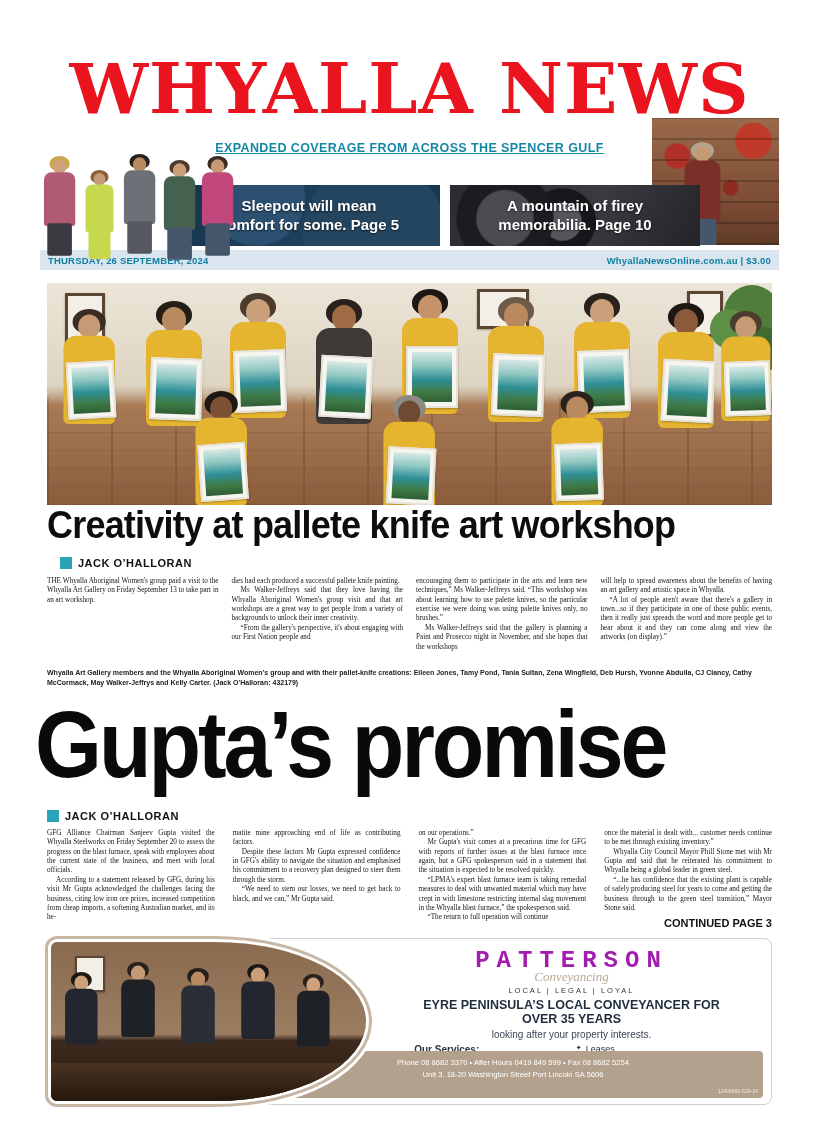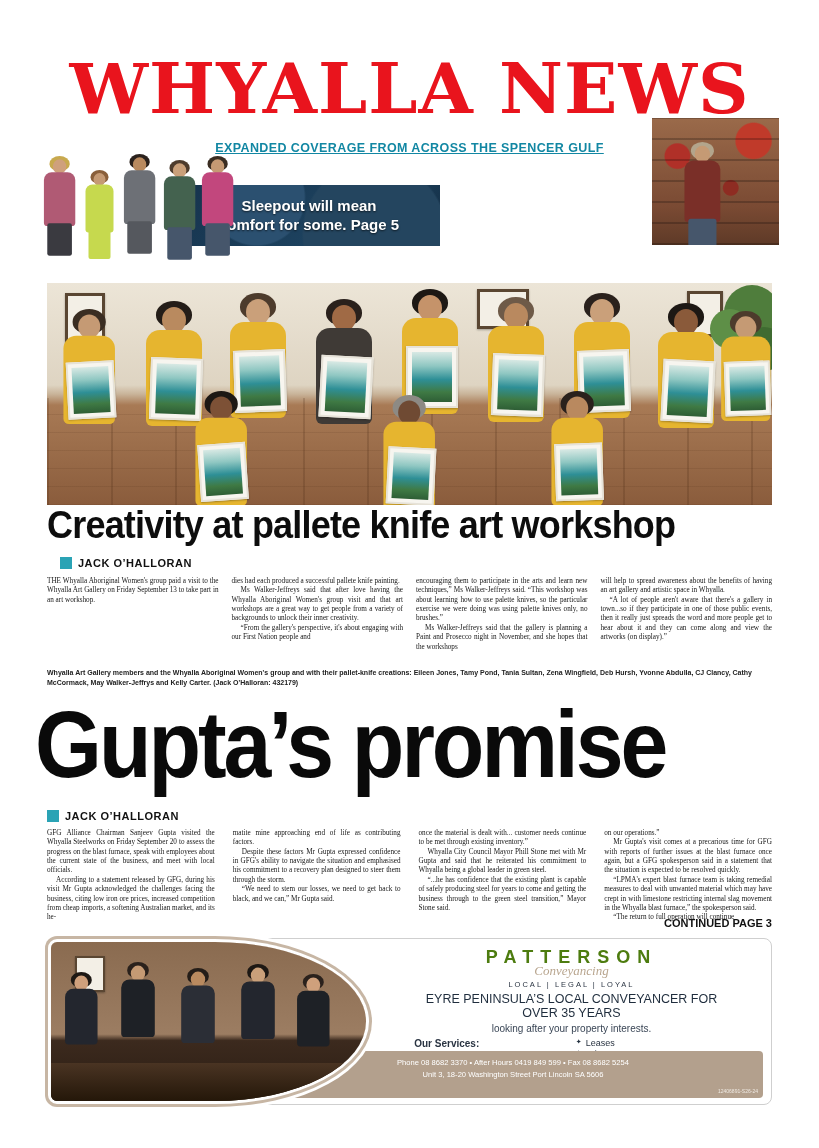--- a/index.html
+++ b/index.html
@@ -85,26 +85,26 @@
   
   #ad{position:absolute;left:47px;top:938px;width:725px;height:167px;background:#fff;
     border:1px solid #cfcfcf;border-radius:8px;box-sizing:border-box;}
   #ad-photo{position:absolute;left:3px;top:3px;width:315px;height:159px;overflow:hidden;z-index:3;
     border-radius:6px 48% 48% 6px / 6px 50% 50% 6px;
     box-shadow:0 0 0 3px #fff,0 0 0 6px #c7b6a4,0 0 0 9px #fff;
     background:linear-gradient(180deg,#8a6b50 0%,#9c7d62 58%,#3c2a1e 62%,#2a1c12 100%);}
   #ad-photo .desk{position:absolute;left:0;right:0;bottom:0;height:38px;
     background:linear-gradient(180deg,#4a3categorical,#000);background:linear-gradient(180deg,#4a3423,#241709);}
   .ad-right{position:absolute;left:336px;right:12px;top:8px;text-align:center;color:#1f2d3d;}
-  .ad-brand{font-family:Liberation Sans, sans-serif;font-weight:bold;font-size:18px;
-    letter-spacing:7px;color:#4d7c0f;}
+  .ad-brand{font-family:Liberation Mono, monospace;font-weight:bold;font-size:24px;
+    letter-spacing:7px;color:#a21caf;}
   .ad-script{font-family:"Liberation Serif",serif;font-style:italic;font-size:13px;
     color:#b9a68f;margin-top:-5px;}
   .ad-tag{font-size:7.5px;letter-spacing:2px;color:#2a3442;margin-top:1px;}
-  .ad-head{font-weight:normal;font-size:12.5px;line-height:1.15;margin-top:3px;white-space:pre-line;color:#1f2d3d;}
+  .ad-head{font-weight:bold;font-size:12.5px;line-height:1.15;margin-top:3px;white-space:pre-line;color:#1f2d3d;}
   .ad-sub{font-size:10px;color:#3a4656;margin-top:2px;}
   .ad-services{display:flex;justify-content:center;gap:28px;text-align:left;margin-top:4px;font-size:9px;color:#2a3442;}
   .ad-services .hd{font-weight:bold;font-size:10px;margin-bottom:2px;}
   .ad-services .li{display:flex;gap:4px;margin-bottom:1px;}
   .ad-services .bullet{font-size:7px;color:#22303f;}
   #ad-contact{position:absolute;left:215px;right:8px;bottom:6px;height:47px;background:#b3a08d;
     border-radius:4px;color:#fff;font-size:7.6px;line-height:1.55;text-align:center;
     padding-top:6px;box-sizing:border-box;z-index:2;}
   #ad-code{position:absolute;right:5px;bottom:2px;font-size:5px;color:#efe9e2;}
 </style>
@@ -119,20 +119,22 @@
   <div id="photo-right" class="photo-cut">
       <div class="fig" style="left: 28px; top: 24px; transform: scale(0.64);">
         <div class="hair" style="background: rgb(179, 165, 140);"></div>
         <div class="head" style="background: rgb(197, 154, 116);"></div>
         <div class="torso" style="background: rgb(122, 47, 40);"></div>
         <div class="legs" style="background: rgb(70, 86, 107);"></div>
       </div>
     </div>
   <div id="teaser1" class="teaser-box">Sleepout will mean
 comfort for some. Page 5</div>
+  <div id="teaser2" class="teaser-box">A mountain of firey
+memorabilia. Page 10</div>
   <div id="photo-left" class="photo-cut">
       <div class="fig" style="left: 0px; top: 8px; transform: scale(0.56);">
         <div class="hair" style="background: rgb(200, 169, 78);"></div>
         <div class="head" style="background: rgb(207, 160, 124);"></div>
         <div class="torso" style="background: rgb(176, 90, 116);"></div>
         <div class="legs" style="background: rgb(58, 58, 64);"></div>
       </div>
       <div class="fig" style="left: 42px; top: 22px; transform: scale(0.5);">
         <div class="hair" style="background: rgb(138, 95, 58);"></div>
         <div class="head" style="background: rgb(197, 154, 116);"></div>
@@ -152,20 +154,24 @@
         <div class="legs" style="background: rgb(70, 86, 107);"></div>
       </div>
       <div class="fig" style="left: 158px; top: 8px; transform: scale(0.56);">
         <div class="hair" style="background: rgb(58, 45, 34);"></div>
         <div class="head" style="background: rgb(197, 154, 116);"></div>
         <div class="torso" style="background: rgb(194, 71, 125);"></div>
         <div class="legs" style="background: rgb(70, 86, 107);"></div>
       </div>
     </div>
 
+  <div class="datebar">
+    <span>THURSDAY, 26 SEPTEMBER, 2024</span>
+    <span>WhyallaNewsOnline.com.au | $3.00</span>
+  </div>
 
   <div id="main-photo">
     <div class="wall-frame" style="left:18px;top:10px;width:34px;height:44px;"></div>
     <div class="wall-frame" style="left:430px;top:6px;width:46px;height:34px;"></div>
     <div class="wall-frame" style="left:640px;top:8px;width:30px;height:40px;"></div>
     <div class="plant-blob" style="right:-8px;top:2px;width:56px;height:56px;"></div>
     <div class="plant-blob" style="right:22px;top:26px;width:40px;height:40px;background:#5e8f47;"></div>
     <div class="plant-blob" style="right:-14px;top:44px;width:44px;height:44px;background:#3f6b31;"></div>
     <div class="planks"></div>
     <div class="people">
@@ -272,21 +278,21 @@
   <div id="byline1" class="byline">
     <span class="sq"></span>
     <span>JACK O’HALLORAN</span>
   </div>
   <div id="body1" class="cols">
     <div class="col">
         <p>THE Whyalla Aboriginal Women's group paid a visit to the Whyalla Art Gallery on Friday September 13 to take part in an art workshop.</p>
       </div>
     <div class="col">
         <p>dies had each produced a successful pallete knife painting.</p>
-        <p>Ms Walker-Jeffreys said that after love having the Whyalla Aboriginal Women's group visit and that art workshops are a great way to get people from a variety of backgrounds to unlock their inner creativity.</p>
+        <p>Ms Walker-Jeffreys said that they love having the Whyalla Aboriginal Women's group visit and that art workshops are a great way to get people from a variety of backgrounds to unlock their inner creativity.</p>
         <p>“From the gallery's perspective, it's about engaging with our First Nation people and</p>
       </div>
     <div class="col">
         <p>encouraging them to participate in the arts and learn new techniques,” Ms Walker-Jeffreys said. “This workshop was about learning how to use palette knives, so the particular exercise we were doing was using palette knives only, no brushes.”</p>
         <p>Ms Walker-Jeffreys said that the gallery is planning a Paint and Prosecco night in November, and she hopes that the workshops</p>
       </div>
     <div class="col">
         <p>will help to spread awareness about the benefits of having an art gallery and artistic space in Whyalla.</p>
         <p>“A lot of people aren't aware that there's a gallery in town...so if they participate in one of those public events, then it really just spreads the word and more people get to hear about it and they can come along and view the artworks (on display).”</p>
       </div>
@@ -302,29 +308,29 @@
     <div class="col">
         <p>GFG Alliance Chairman Sanjeev Gupta visited the Whyalla Steelworks on Friday September 20 to assess the progress on the blast furnace, speak with employees about the current state of the business, and meet with local officials.</p>
         <p>According to a statement released by GFG, during his visit Mr Gupta acknowledged the challenges facing the business, citing low iron ore prices, increased competition from cheap imports, a softening Australian market, and its he-</p>
       </div>
     <div class="col">
         <p>matite mine approaching end of life as contributing factors.</p>
         <p>Despite these factors Mr Gupta expressed confidence in GFG's ability to navigate the situation and emphasised his commitment to a recovery plan designed to steer them through the storm.</p>
         <p>“We need to stem our losses, we need to get back to black, and we can,” Mr Gupta said.</p>
       </div>
     <div class="col">
-        <p>once the material is dealt with... customer needs continue to be met through existing inventory.”</p>
-        <p>Whyalla City Council Mayor Phill Stone met with Mr Gupta and said that he reiterated his commitment to Whyalla being a global leader in green steel.</p>
-        <p>“...he has confidence that the existing plant is capable of safely producing steel for years to come and getting the business through to the green steel transition,” Mayor Stone said.</p>
-      </div>
-    <div class="col">
         <p>on our operations.”</p>
         <p>Mr Gupta's visit comes at a precarious time for GFG with reports of further issues at the blast furnace once again, but a GFG spokesperson said in a statement that the situation is expected to be resolved quickly.</p>
         <p>“LPMA's expert blast furnace team is taking remedial measures to deal with unwanted material which may have crept in with limestone restricting internal slag movement in the Whyalla blast furnace,” the spokesperson said.</p>
         <p>“The return to full operation will continue</p>
+      </div>
+    <div class="col">
+        <p>once the material is dealt with... customer needs continue to be met through existing inventory.”</p>
+        <p>Whyalla City Council Mayor Phill Stone met with Mr Gupta and said that he reiterated his commitment to Whyalla being a global leader in green steel.</p>
+        <p>“...he has confidence that the existing plant is capable of safely producing steel for years to come and getting the business through to the green steel transition,” Mayor Stone said.</p>
       </div>
   </div>
   <div id="continued">CONTINUED PAGE 3</div>
 
   <div id="ad">
     <div id="ad-photo">
       <div class="wall-frame" style="left:24px;top:14px;width:26px;height:32px;border-width:2px;"></div>
       <div class="desk"></div>
     <div class="fig" style="left: 10px; top: 30px; transform: scale(0.58);">
           <div class="hair" style="background: rgb(29, 24, 20);"></div>

